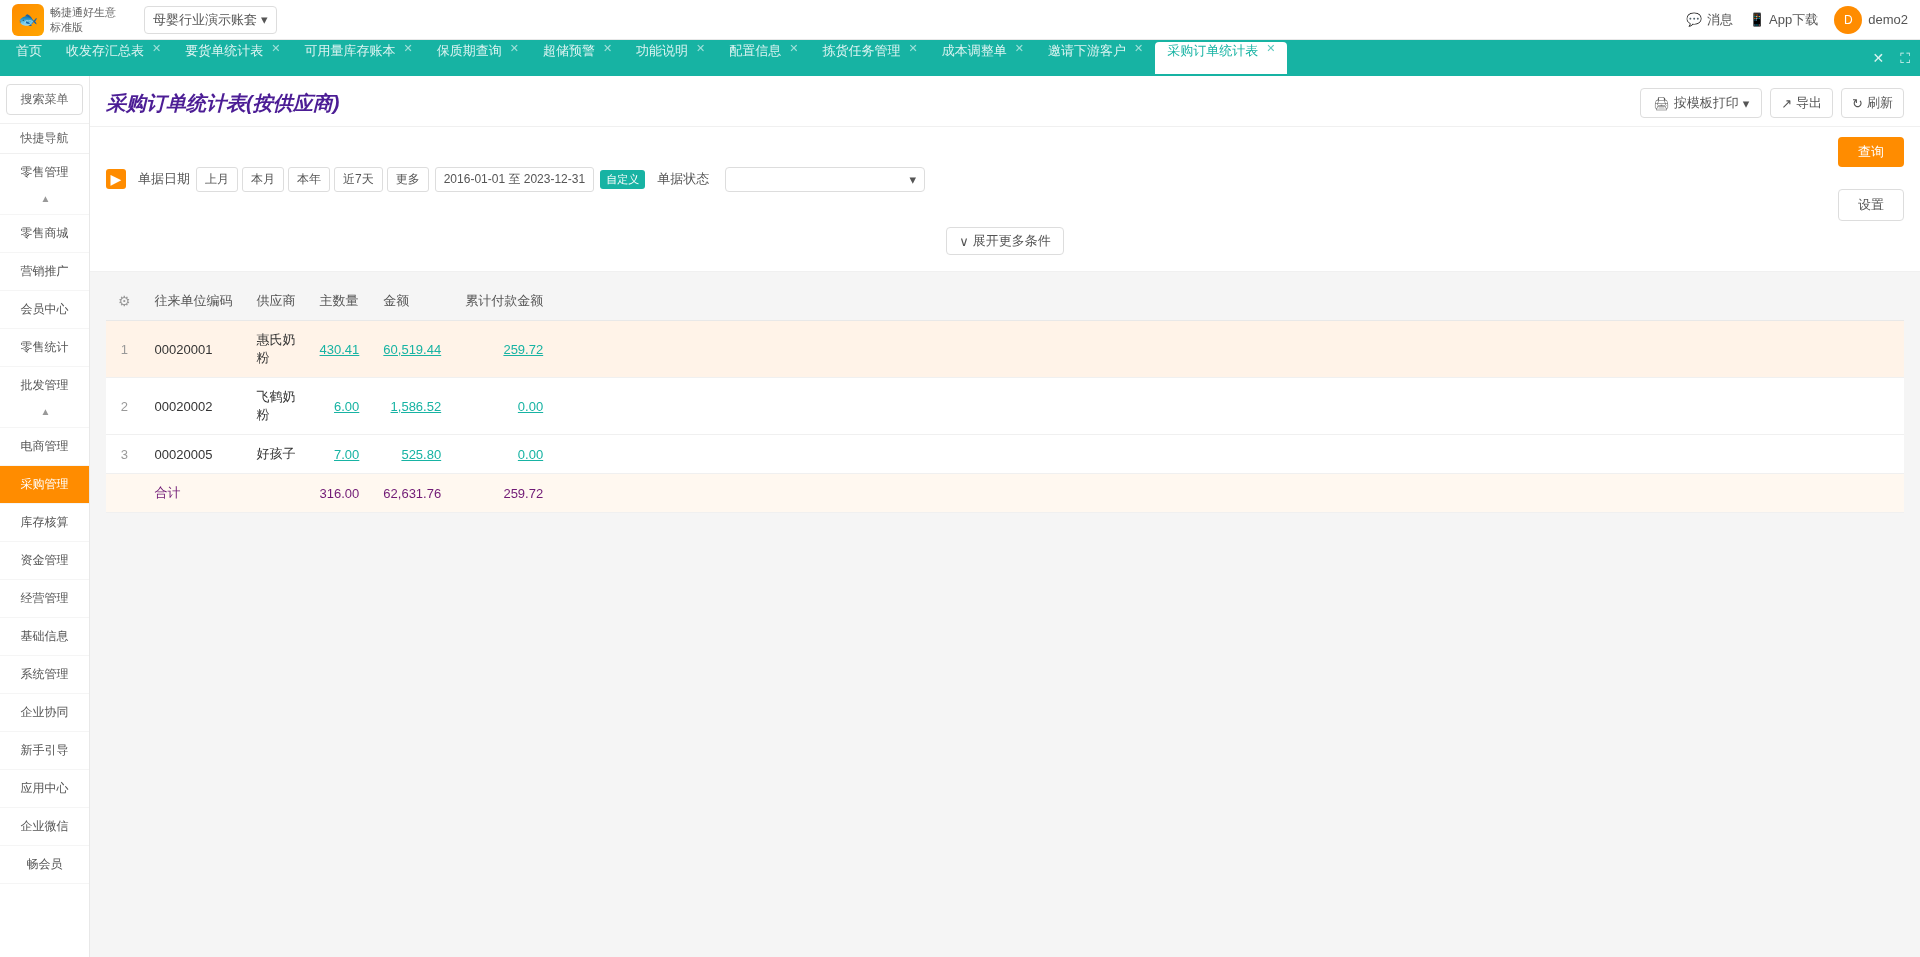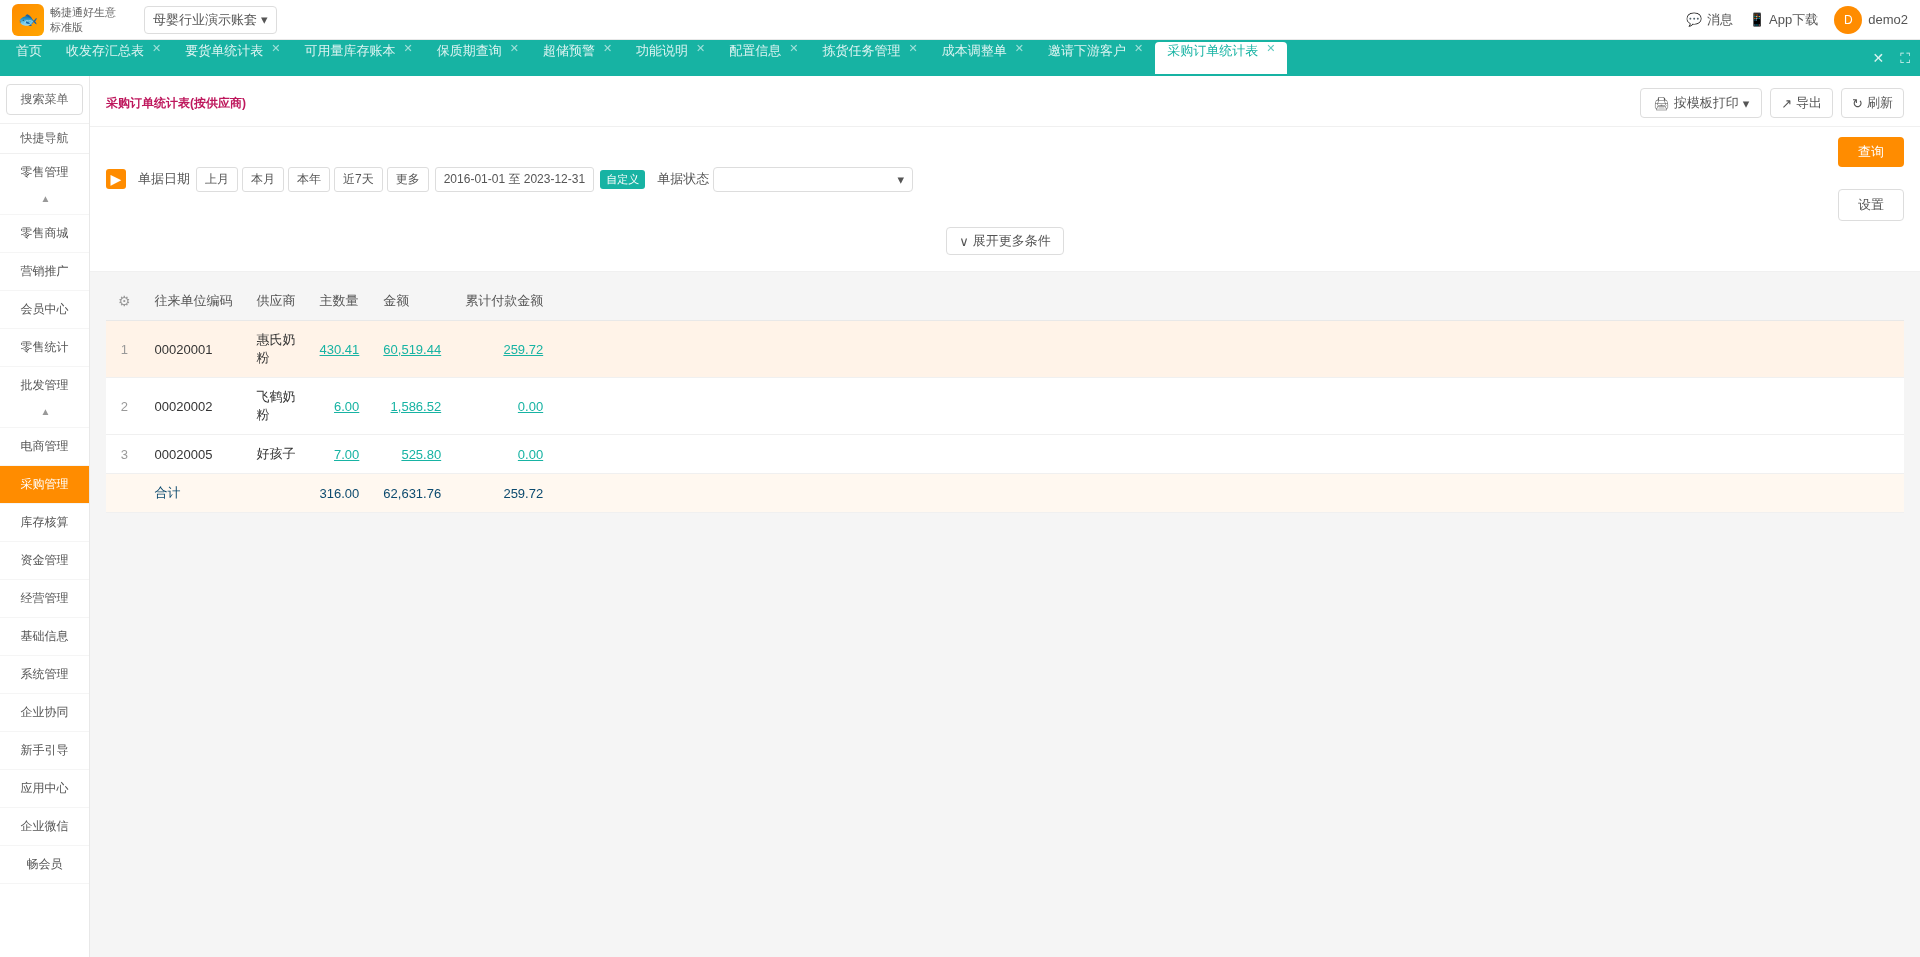--- a/index.html
+++ b/index.html
@@ -36,37 +36,37 @@
     .sidebar-nav-btn { padding: 6px; text-align: center; border-bottom: 1px solid #f0f0f0; color: #666; font-size: 12px; cursor: pointer; }
     .sidebar-item { padding: 10px 6px; text-align: center; color: #555; font-size: 12px; cursor: pointer; border-bottom: 1px solid #f5f5f5; display: flex; flex-direction: column; align-items: center; gap: 12px; }
     .sidebar-item.active { color: #fff; background: #ff8c00; }
     .sidebar-item .arrow { font-size: 10px; color: #999; margin-left: 2px; }
 
     
     .content { flex: 1; display: flex; flex-direction: column; overflow: hidden; }
 
     
     .page-header { padding: 12px 16px 8px; background: #fff; border-bottom: 1px solid #f0f0f0; display: flex; align-items: center; justify-content: space-between; }
-    .page-title { font-size: 12px; font-weight: bold; color: #be185d; }
+    .page-title { font-size: 20px; font-weight: bold; color: #4c1d95; font-style: italic; }
     .page-actions { display: flex; align-items: center; gap: 8px; }
     .btn-print { display: flex; align-items: center; gap: 4px; padding: 5px 12px; border: 1px solid #ddd; border-radius: 4px; background: #fff; color: #555; font-size: 13px; cursor: pointer; }
     .btn-export { display: flex; align-items: center; gap: 4px; padding: 5px 10px; border: 1px solid #ddd; border-radius: 4px; background: #fff; color: #555; font-size: 13px; cursor: pointer; }
     .btn-refresh { display: flex; align-items: center; gap: 4px; padding: 5px 10px; border: 1px solid #ddd; border-radius: 4px; background: #fff; color: #555; font-size: 13px; cursor: pointer; }
 
     
     .filter-area { padding: 10px 16px; background: #fff; border-bottom: 1px solid #f0f0f0; }
     .filter-row { display: flex; align-items: center; gap: 12px; }
     .filter-toggle-btn { width: 20px; height: 20px; background: #ff8c00; border-radius: 3px; display: flex; align-items: center; justify-content: center; color: white; cursor: pointer; font-size: 14px; flex-shrink: 0; }
     .filter-group { display: flex; align-items: center; gap: 6px; }
     .filter-label { color: #555; font-size: 13px; white-space: nowrap; }
     .filter-quick-btns { display: flex; gap: 4px; }
     .filter-quick-btn { padding: 3px 8px; border: 1px solid #ddd; border-radius: 3px; background: #fff; color: #555; font-size: 12px; cursor: pointer; }
     .filter-date-range { display: flex; align-items: center; gap: 4px; padding: 3px 8px; border: 1px solid #ddd; border-radius: 3px; background: #fff; color: #555; font-size: 12px; }
     .filter-custom-badge { padding: 2px 6px; background: #17b3a3; color: white; border-radius: 3px; font-size: 11px; }
-    .filter-select-group { display: flex; align-items: center; gap: 4px; flex: 1; }
+    .filter-select-group { display: flex; align-items: center; gap: 16px; flex: 1; }
     .filter-select { padding: 4px 8px; border: 1px solid #ddd; border-radius: 4px; background: #fff; color: #555; font-size: 13px; min-width: 200px; cursor: pointer; display: flex; align-items: center; justify-content: space-between; }
     .filter-product-group { display: flex; align-items: center; gap: 6px; flex: 1; }
     .filter-product-input { padding: 4px 8px; border: 1px solid #ddd; border-radius: 4px; background: #fff; color: #999; font-size: 13px; flex: 1; max-width: 300px; }
     .filter-more-btn { color: #999; cursor: pointer; font-size: 16px; }
     .btn-query { padding: 6px 20px; background: #ff8c00; color: white; border: none; border-radius: 4px; font-size: 13px; cursor: pointer; }
     .btn-settings { padding: 6px 12px; background: #fff; color: #555; border: 1px solid #ddd; border-radius: 4px; font-size: 13px; cursor: pointer; display: block; margin-top: 20px; }
     .filter-expand-row { display: flex; justify-content: center; padding: 6px 0; }
     .expand-more-btn { display: flex; align-items: center; gap: 4px; color: #555; font-size: 13px; cursor: pointer; padding: 4px 12px; border: 1px solid #ddd; border-radius: 4px; background: #fff; }
 
     
@@ -77,21 +77,21 @@
     th.center { text-align: center; }
     td { padding: 10px 12px; color: #333; font-size: 13px; border-bottom: 1px solid #f0f0f0; }
     td.right { text-align: right; }
     td a, td .link { color: #17b3a3; text-decoration: underline; cursor: pointer; }
     tr.row-highlight { background: #fff3e8; }
     .settings-icon { color: #999; cursor: pointer; font-size: 14px; }
     .row-num { color: #999; text-align: center; }
 
     
     .table-footer { background: #fff8f0; border-top: 1px solid #e8e8e8; }
-    .table-footer td { font-size: 13px; color: #0c4a6e; padding: 10px 12px; }
+    .table-footer td { font-size: 13px; color: #701a75; padding: 10px 12px; }
 
   </style>
 </head>
 <body>
 
 <div class="top-bar">
   <div class="top-bar-left">
     <div class="logo">
       <div class="logo-icon">🐟</div>
       <div class="logo-text">

